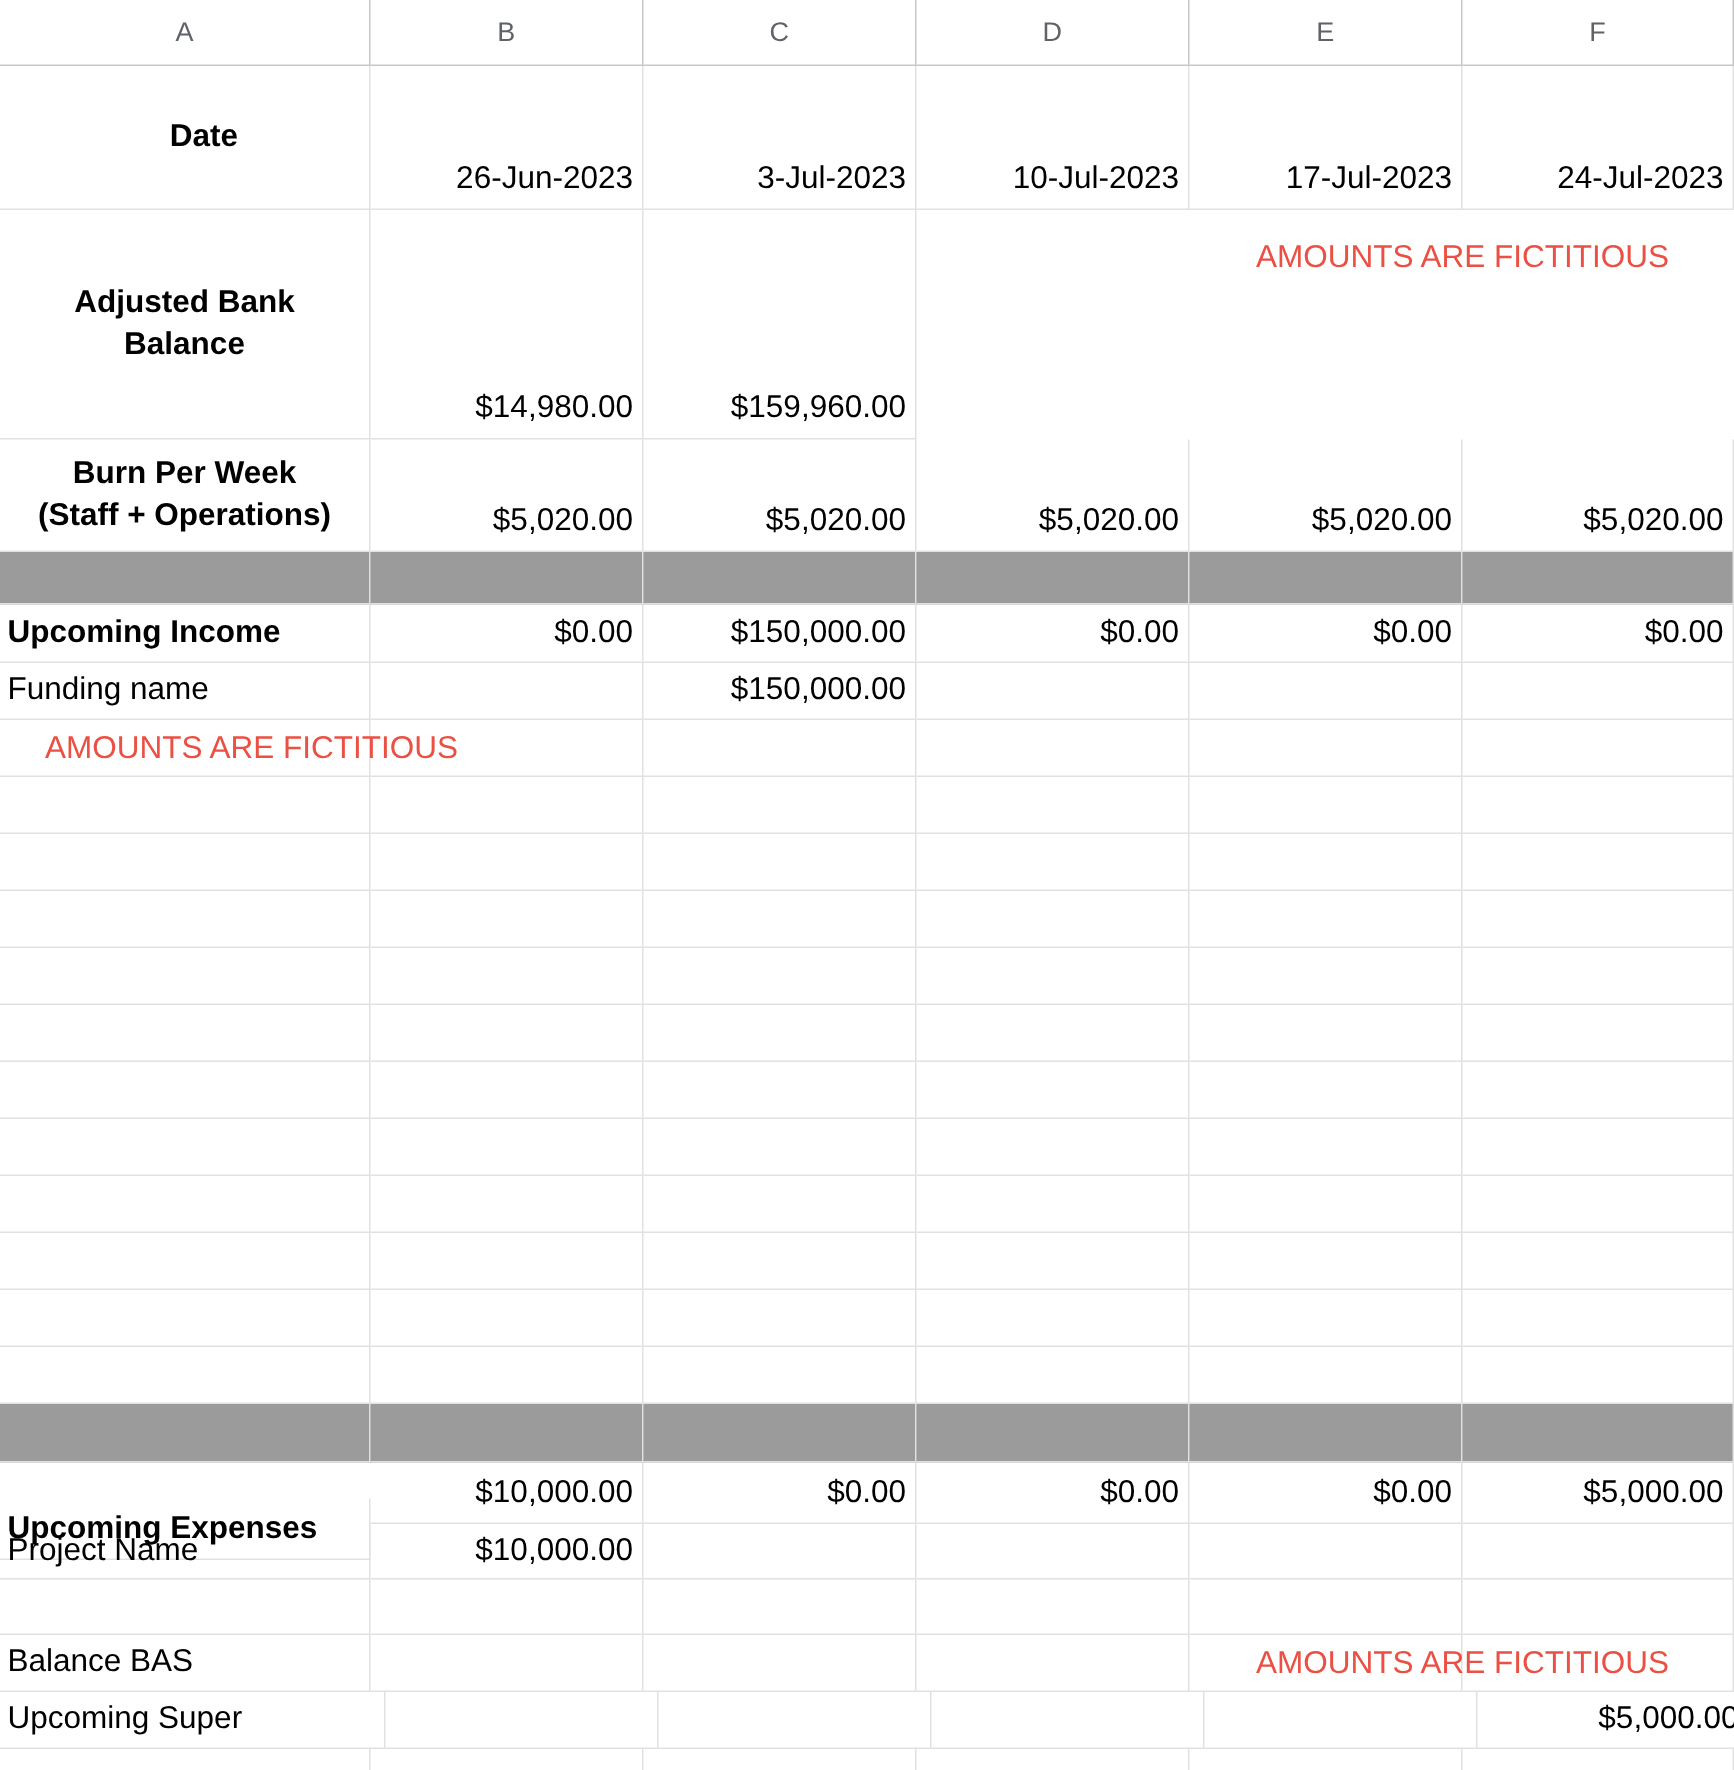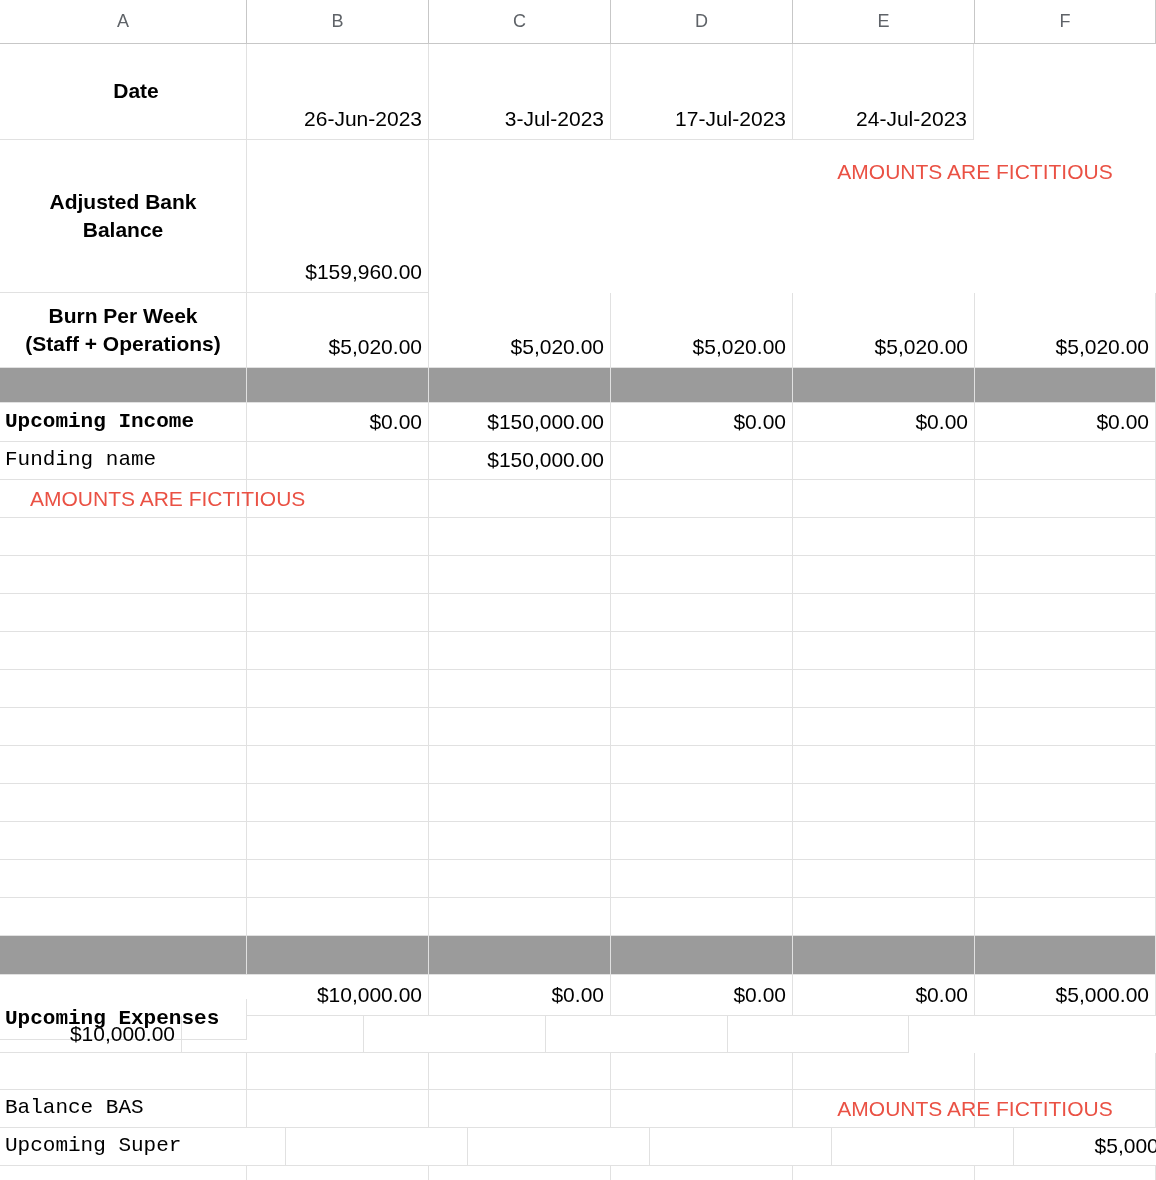--- a/index.html
+++ b/index.html
@@ -27,21 +27,21 @@
   }
   .header-row .cell {
     border-right: 1px solid var(--header-border, #c7c7c7);
     border-bottom: 1px solid var(--header-border, #c7c7c7);
     color: var(--header-text, #5f6368);
     font-size: 18px;
     justify-content: center;
     align-items: center;
   }
   .cell.num { justify-content: flex-end; text-align: right; }
-  .cell.label-cell { justify-content: flex-start; padding-left: 5px; text-align: right; font-family: Liberation Mono, monospace; }
+  .cell.label-cell { justify-content: flex-start; padding-left: 5px; text-align: right; }
   .cell.bold-left { font-weight: bold; }
   .cell.bold-center {
     font-weight: bold;
     justify-content: center;
     text-align: center;
     white-space: pre-line;
   }
   .cell.v-bottom { align-items: flex-end; padding-bottom: 6px; }
   .cell.v-middle { align-items: center; }
   .row.band .cell { background: var(--separator-band, #9b9b9b); }
@@ -69,26 +69,28 @@
       <div class="cell" style="width: 182px; height: 44px;">C</div>
       <div class="cell" style="width: 182px; height: 44px;">D</div>
       <div class="cell" style="width: 182px; height: 44px;">E</div>
       <div class="cell" style="width: 181px; height: 44px;">F</div>
     </div>
   <div id="body-rows">
       <div class="row" style="height: 96px;">
         <div class="cell v-middle bold-center" style="width: 247px; height: 96px; padding-left: 32px;">Date</div>
         <div class="cell num v-bottom" style="width: 182px; height: 96px;">26-Jun-2023</div>
         <div class="cell num v-bottom" style="width: 182px; height: 96px;">3-Jul-2023</div>
+        <div class="cell num v-bottom" style="width: 182px; height: 96px;">10-Jul-2023</div>
         <div class="cell num v-bottom" style="width: 182px; height: 96px;">17-Jul-2023</div>
         <div class="cell num v-bottom" style="width: 181px; height: 96px;">24-Jul-2023</div>
       </div>
       <div class="row" style="height: 153px;">
         <div class="cell v-middle bold-center" style="width: 247px; height: 153px;">Adjusted Bank
 Balance</div>
+        <div class="cell num v-bottom" style="width: 182px; height: 153px;">$14,980.00</div>
         <div class="cell num v-bottom" style="width: 182px; height: 153px;">$159,960.00</div>
       </div>
       <div class="row" style="height: 75px;">
         <div class="cell v-middle bold-center" style="width: 247px; height: 75px;">Burn Per Week
 (Staff + Operations)</div>
         <div class="cell num v-bottom" style="width: 182px; height: 75px;">$5,020.00</div>
         <div class="cell num v-bottom" style="width: 182px; height: 75px;">$5,020.00</div>
         <div class="cell num v-bottom" style="width: 182px; height: 75px;">$5,020.00</div>
         <div class="cell num v-bottom" style="width: 182px; height: 75px;">$5,020.00</div>
         <div class="cell num v-bottom" style="width: 181px; height: 75px;">$5,020.00</div>
@@ -223,20 +225,21 @@
       </div>
       <div class="row" style="height: 41px;">
         <div class="cell v-middle label-cell bold-left" style="width: 247px; height: 41px; margin-top: 24px;">Upcoming Expenses</div>
         <div class="cell num v-middle" style="width: 182px; height: 41px;">$10,000.00</div>
         <div class="cell num v-middle" style="width: 182px; height: 41px;">$0.00</div>
         <div class="cell num v-middle" style="width: 182px; height: 41px;">$0.00</div>
         <div class="cell num v-middle" style="width: 182px; height: 41px;">$0.00</div>
         <div class="cell num v-middle" style="width: 181px; height: 41px;">$5,000.00</div>
       </div>
       <div class="row" style="height: 37px;">
+        <div class="cell v-middle label-cell" style="width: 247px; height: 37px;">Project Name</div>
         <div class="cell num v-middle" style="width: 182px; height: 37px;">$10,000.00</div>
         <div class="cell num v-middle" style="width: 182px; height: 37px;"></div>
         <div class="cell num v-middle" style="width: 182px; height: 37px;"></div>
         <div class="cell num v-middle" style="width: 182px; height: 37px;"></div>
         <div class="cell num v-middle" style="width: 181px; height: 37px;"></div>
       </div>
       <div class="row" style="height: 37px;">
         <div class="cell v-middle label-cell" style="width: 247px; height: 37px;"></div>
         <div class="cell num v-middle" style="width: 182px; height: 37px;"></div>
         <div class="cell num v-middle" style="width: 182px; height: 37px;"></div>
@@ -246,21 +249,21 @@
       </div>
       <div class="row" style="height: 38px;">
         <div class="cell v-middle label-cell" style="width: 247px; height: 38px;">Balance BAS</div>
         <div class="cell num v-middle" style="width: 182px; height: 38px;"></div>
         <div class="cell num v-middle" style="width: 182px; height: 38px;"></div>
         <div class="cell num v-middle" style="width: 182px; height: 38px;"></div>
         <div class="cell num v-middle" style="width: 182px; height: 38px;"></div>
         <div class="cell num v-middle" style="width: 181px; height: 38px;"></div>
       </div>
       <div class="row" style="height: 38px;">
-        <div class="cell v-middle label-cell" style="width: 286px; height: 38px;">Upcoming Super</div>
+        <div class="cell v-middle label-cell" style="width: 257px; height: 38px;">Upcoming Super</div>
         <div class="cell num v-middle" style="width: 182px; height: 38px;"></div>
         <div class="cell num v-middle" style="width: 182px; height: 38px;"></div>
         <div class="cell num v-middle" style="width: 182px; height: 38px;"></div>
         <div class="cell num v-middle" style="width: 182px; height: 38px;"></div>
         <div class="cell num v-middle" style="width: 181px; height: 38px;">$5,000.00</div>
       </div>
       <div class="row partial" style="height: 14px;">
         <div class="cell v-middle label-cell" style="width: 247px; height: 14px;"></div>
         <div class="cell num v-middle" style="width: 182px; height: 14px;"></div>
         <div class="cell num v-middle" style="width: 182px; height: 14px;"></div>

